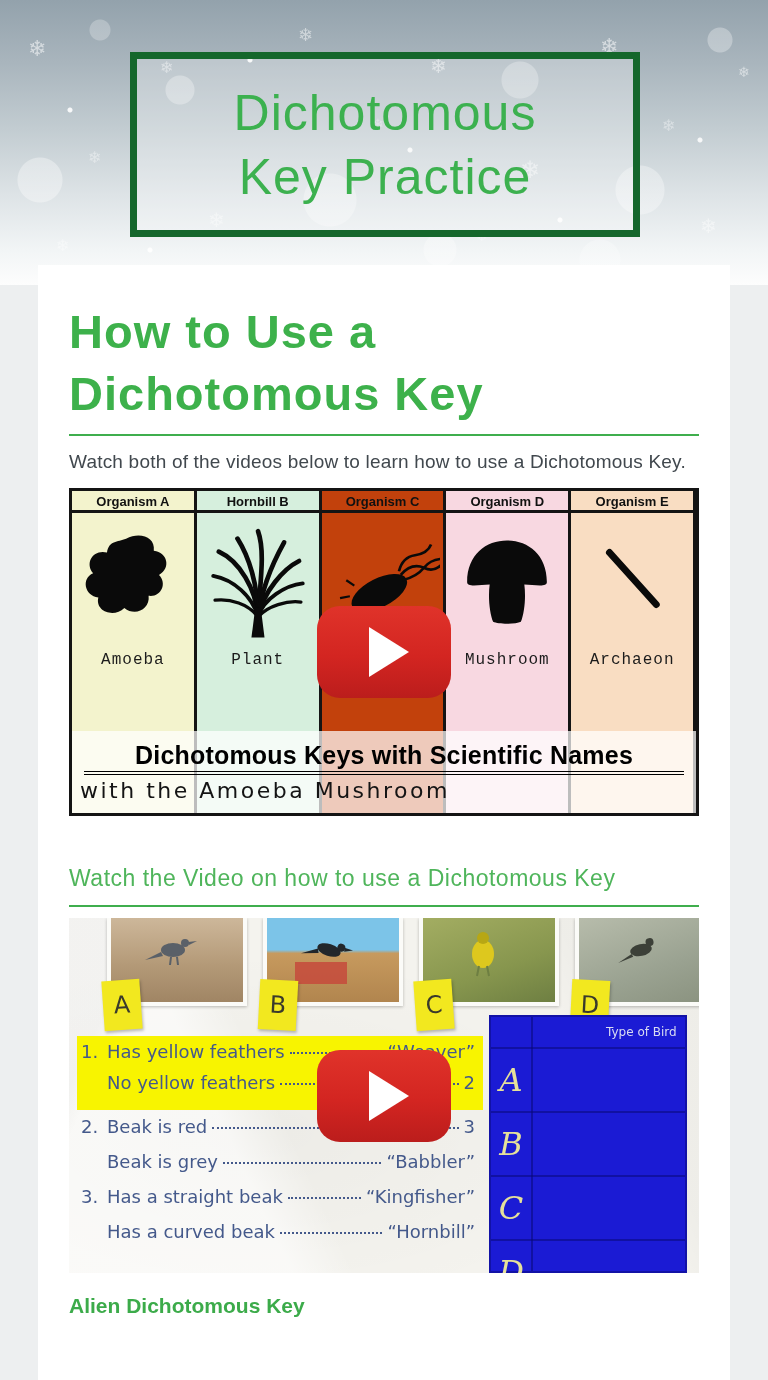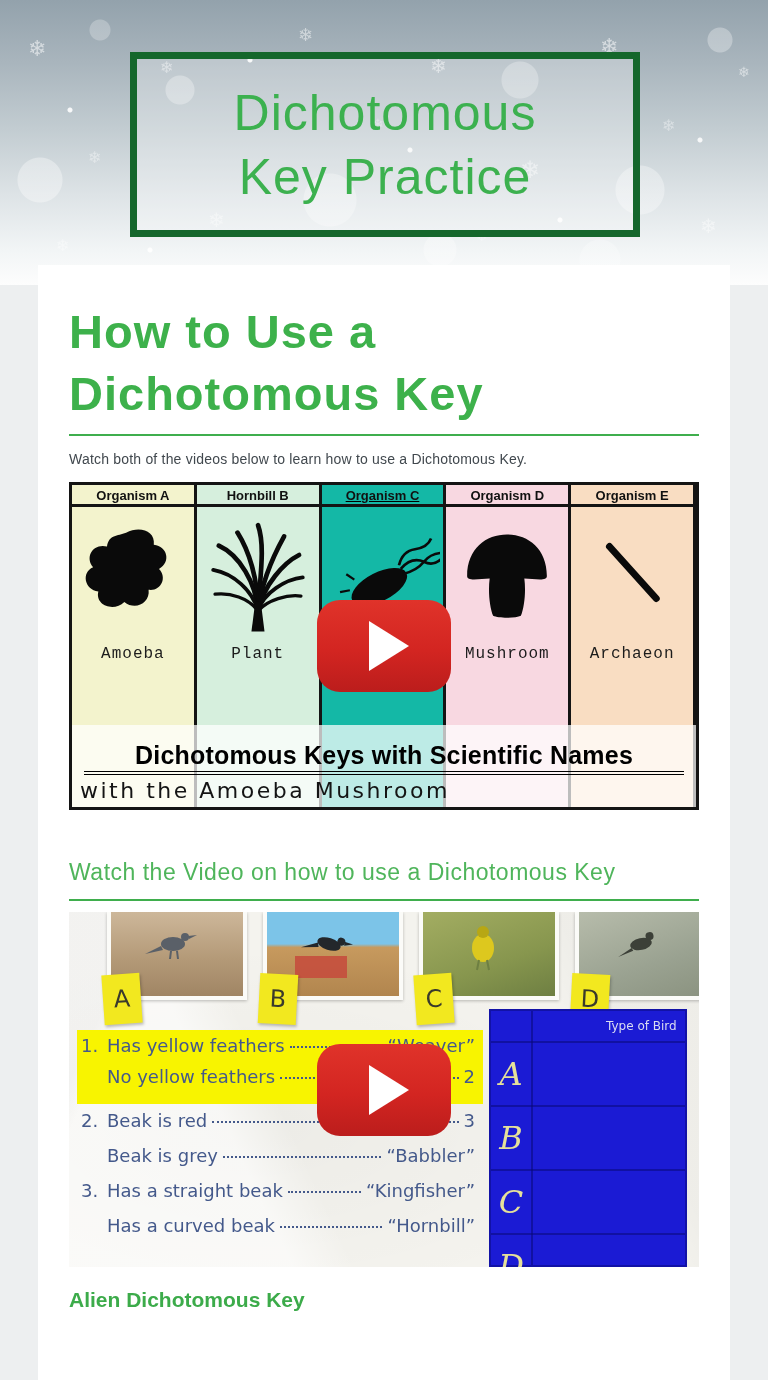--- a/index.html
+++ b/index.html
@@ -36,39 +36,39 @@
   }
   .banner-line{ font-size:50px; line-height:1.28; color:#3cb14f; font-weight:500; letter-spacing:1px; }
 
   
   .content-card{
     position:absolute; top:265px; left:38px; width:692px; height:1115px;
     background:#ffffff; padding:36px 31px 0 31px; overflow:hidden;
   }
   .page-heading{ font-size:47px; line-height:1.32; font-weight:700; color:#3db14b; letter-spacing:1px; }
   .green-rule{ border:none; border-top:2px solid #3fae4d; margin-top:9px; }
-  .intro-text{ margin-top:15px; font-size:14px; color:#41484e; font-weight:500; letter-spacing:.2px; }
+  .intro-text{ margin-top:15px; font-size:19px; color:#41484e; font-weight:500; letter-spacing:.2px; }
 
   
   .video-thumb1{
     position:relative; margin-top:15px; width:630px; height:328px;
     border:3px solid #141414; display:flex; overflow:hidden; cursor:pointer;
   }
   .org-col{ flex:1 1 0; position:relative; border-right:3px solid #141414; }
   .org-col:last-child{ border-right:none; }
-  .c0{ background:#f3f3cd; } .c1{ background:#d6efdd; } .c2{ background:#14b8a6;text-decoration:underline; }
+  .c0{ background:#f3f3cd; } .c1{ background:#d6efdd; } .c2{ background:#c2410c; }
   .c3{ background:#f8d8e1; } .c4{ background:#f9ddc2; }
   .org-header{ height:22px; line-height:22px; border-bottom:3px solid #141414;
     font-size:13px; font-weight:700; text-align:center; color:#111; white-space:nowrap; }
   .org-art{ display:block; margin:8px auto 0; }
   .org-label{ text-align:center; font-size:16px; color:#1c1c1c; margin-top:8px;
     font-family:Liberation Mono, monospace; letter-spacing:1px; }
   .caption-band{
     position:absolute; left:0; right:0; bottom:0; height:82px;
-    background:rgba(255,255,255,.72); padding-top:16px;
+    background:rgba(255,255,255,.72); padding-top:10px;
   }
   .caption-title{ text-align:center; font-size:25px; font-weight:800; color:#000; letter-spacing:.2px; }
   .caption-underline{ width:96%; margin:1px auto 3px auto; border-bottom:4px double #000; }
   .caption-sub{ padding-left:8px; font-size:22px; color:#141414; letter-spacing:2.5px;
     font-family:"DejaVu Sans", sans-serif; }
 
   
   .play-btn{
     position:absolute; left:50%; top:50%; transform:translate(-50%,-50%);
     width:134px; height:92px; border-radius:23px;

